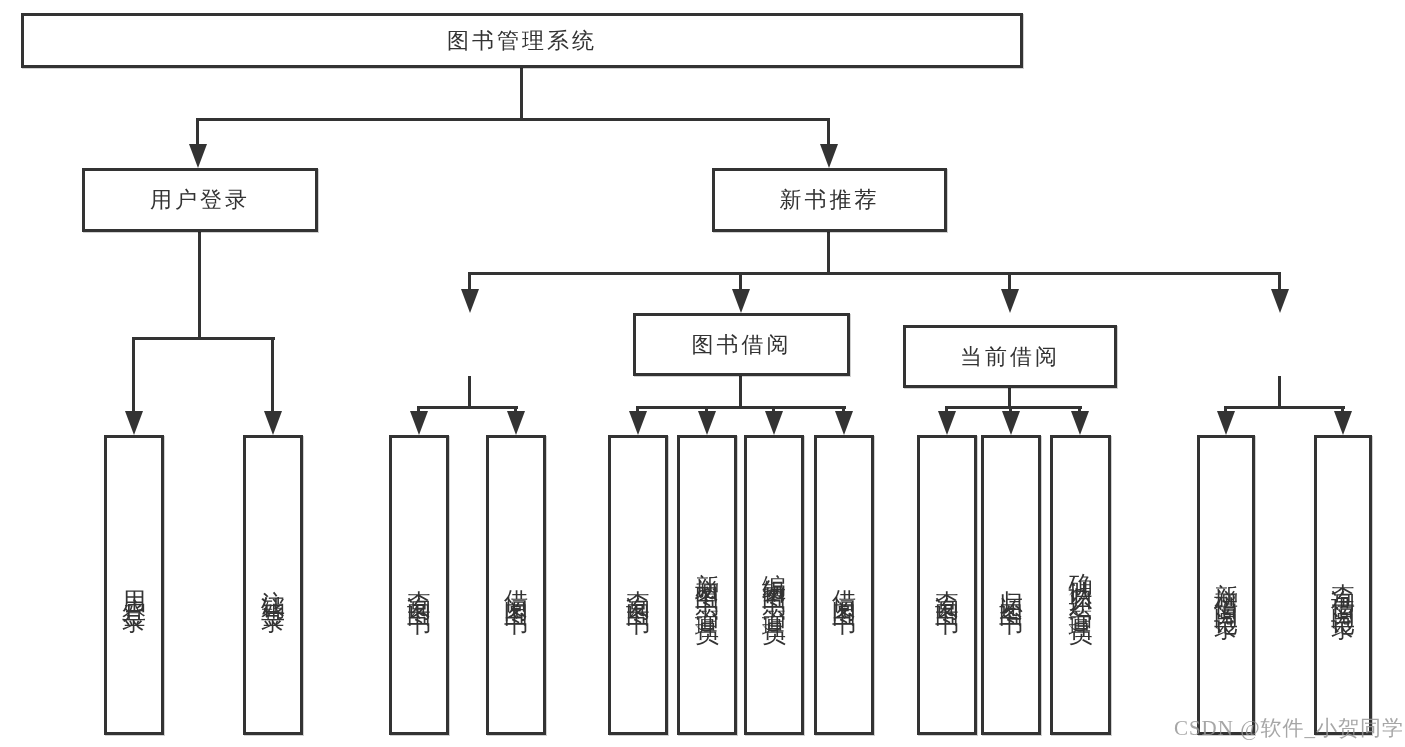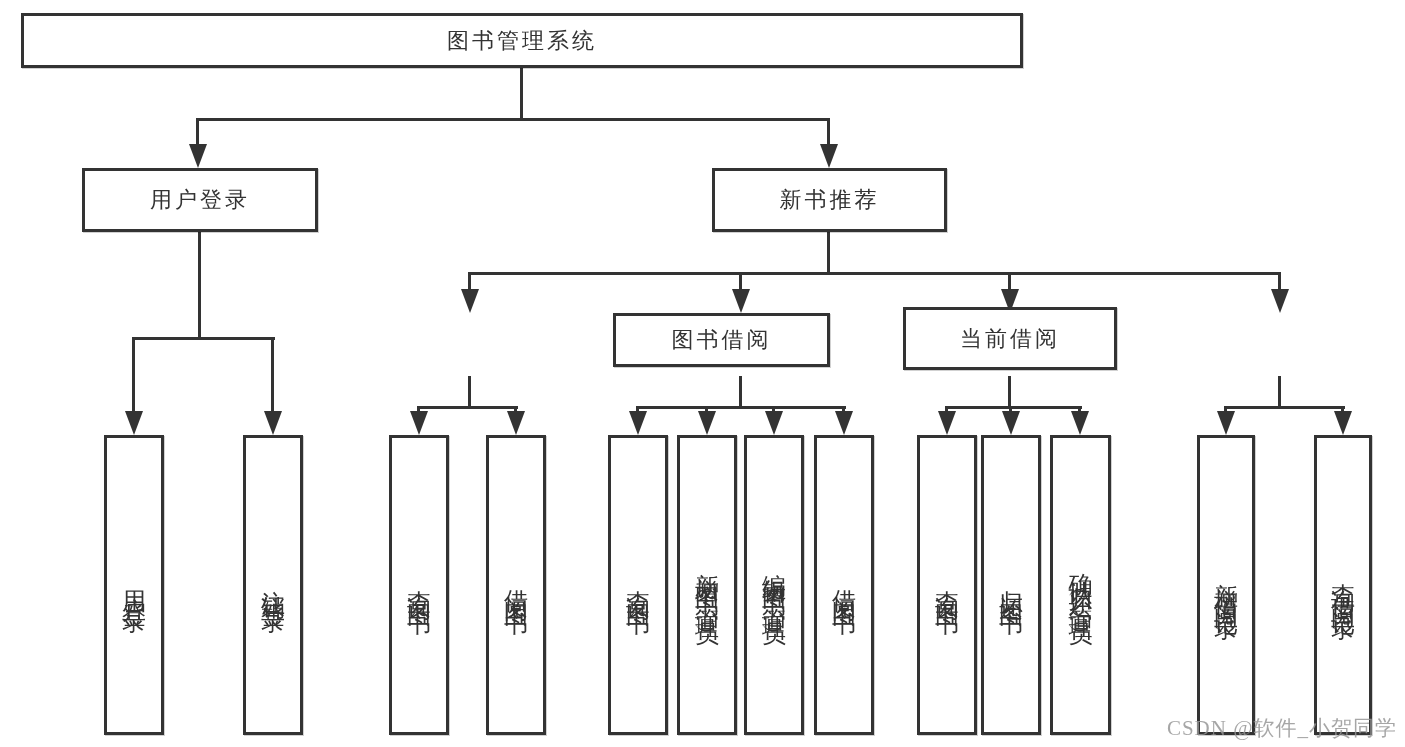--- a/index.html
+++ b/index.html
@@ -19,21 +19,21 @@
     font-size:24px; letter-spacing:7px; line-height:1;
   }
   .vline { position:absolute; width:3px; background:#333333; }
   .hline { position:absolute; height:3px; background:#333333; }
   .arrow {
     position:absolute; width:0; height:0;
     border-left:9px solid transparent; border-right:9px solid transparent;
     border-top:24px solid #333333;
   }
   .watermark {
-    position:absolute; right:8px; bottom:5px;
+    position:absolute; right:1px; bottom:5px;
     font-size:21px; letter-spacing:1px; white-space:nowrap;
     color:rgba(150,150,150,0.85);
   }
 </style>
 </head>
 <body>
 
 <div class="canvas">
 
   <div class="vline" style="left:520px;top:68px;height:50px"></div>
@@ -99,24 +99,24 @@
     <span>图书管理系统</span>
   </div>
 
   <div class="box h" style="left:82px;top:168px;width:236px;height:64px">
     <span>用户登录</span>
   </div>
   <div class="box h" style="left:712px;top:168px;width:235px;height:64px">
     <span>新书推荐</span>
   </div>
 
-  <div class="box h" style="left:613px;top:313px;width:217px;height:54px">
+  <div class="box h" style="left:633px;top:313px;width:217px;height:63px">
     <span>图书借阅</span>
   </div>
-  <div class="box h" style="left:903px;top:307px;width:214px;height:63px">
+  <div class="box h" style="left:903px;top:325px;width:214px;height:63px">
     <span>当前借阅</span>
   </div>
 
   <div class="box v" style="left:104px;top:435px;width:60px;height:300px">
     <span>用户登录</span>
   </div>
   <div class="box v" style="left:243px;top:435px;width:60px;height:300px">
     <span>注销登录</span>
   </div>
 

